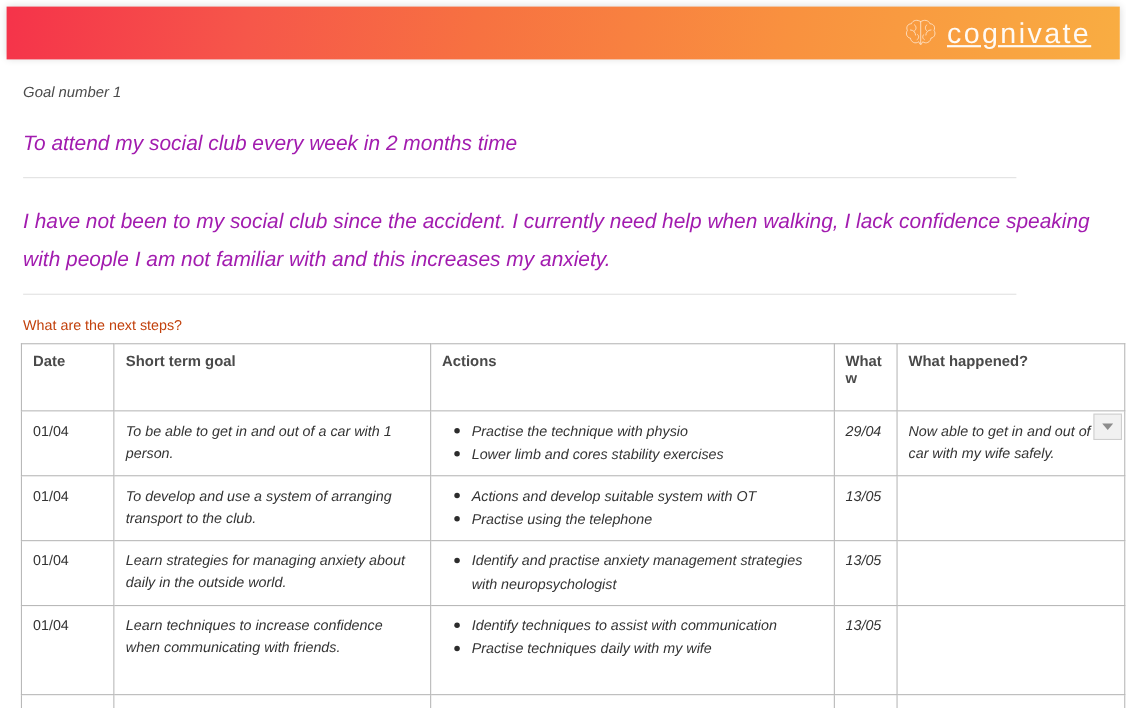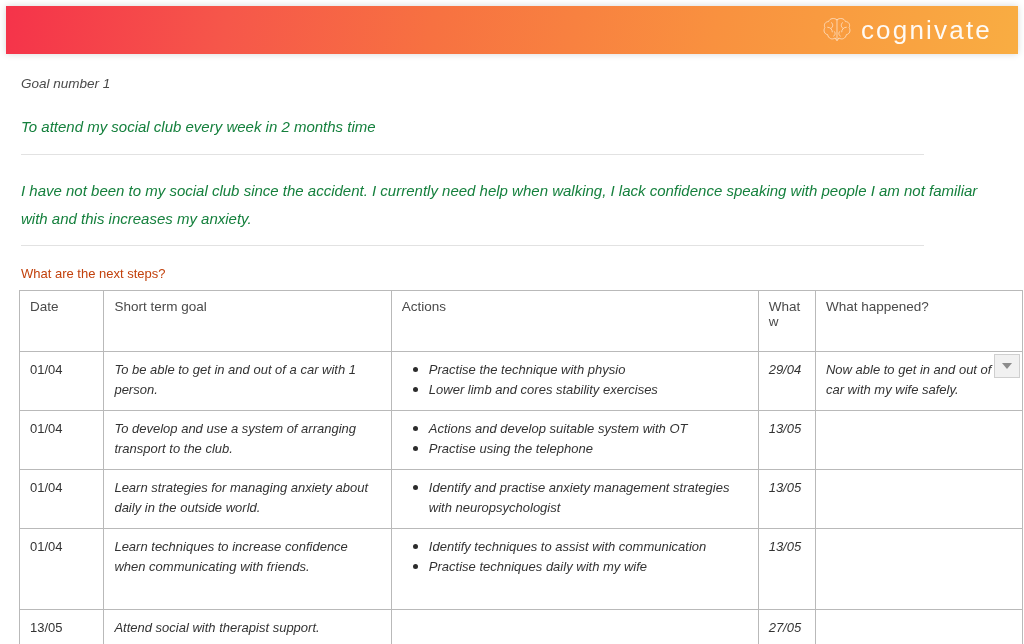--- a/index.html
+++ b/index.html
@@ -38,35 +38,36 @@
     height: 28px;
     opacity: 0.72;
   }
   .logo-text {
     color: #ffffff;
     font-size: 26px;
     letter-spacing: 2.2px;
     font-weight: 300;
     opacity: 0.95;
     line-height: 1;
+    text-decoration: underline;
   }
 
   
   .content {
     padding: 0 18px;
   }
   .field-label {
     font-size: 13.5px;
     color: #4a4a4a;
     margin: 22px 0 0 3px;
     font-style: italic;
   }
   .field-value {
-    font-size: 15px;
-    color: #15803d;
+    font-size: 19px;
+    color: #a21caf;
     font-style: italic;
     margin: 22px 0 0 3px;
     line-height: 1.85;
   }
   .rule {
     height: 1px;
     background: #e2e2e2;
     margin: 13px 0 0 3px;
     width: 903px;
   }
@@ -84,21 +85,21 @@
     table-layout: fixed;
   }
   .goal-table th,
   .goal-table td {
     border: 1px solid #b9b9b9;
     vertical-align: top;
     padding: 8px 9px 8px 10px;
     font-size: 13px;
   }
   .goal-table th {
-    font-weight: normal;
+    font-weight: bold;
     text-align: left;
     color: #4a4a4a;
     height: 44px;
     font-size: 13.5px;
   }
   .col-date    { width: 84px; }
   .col-goal    { width: 286px; }
   .col-actions { width: 365px; }
   .col-review  { width: 57px; }
   .col-what    { width: 206px; }

